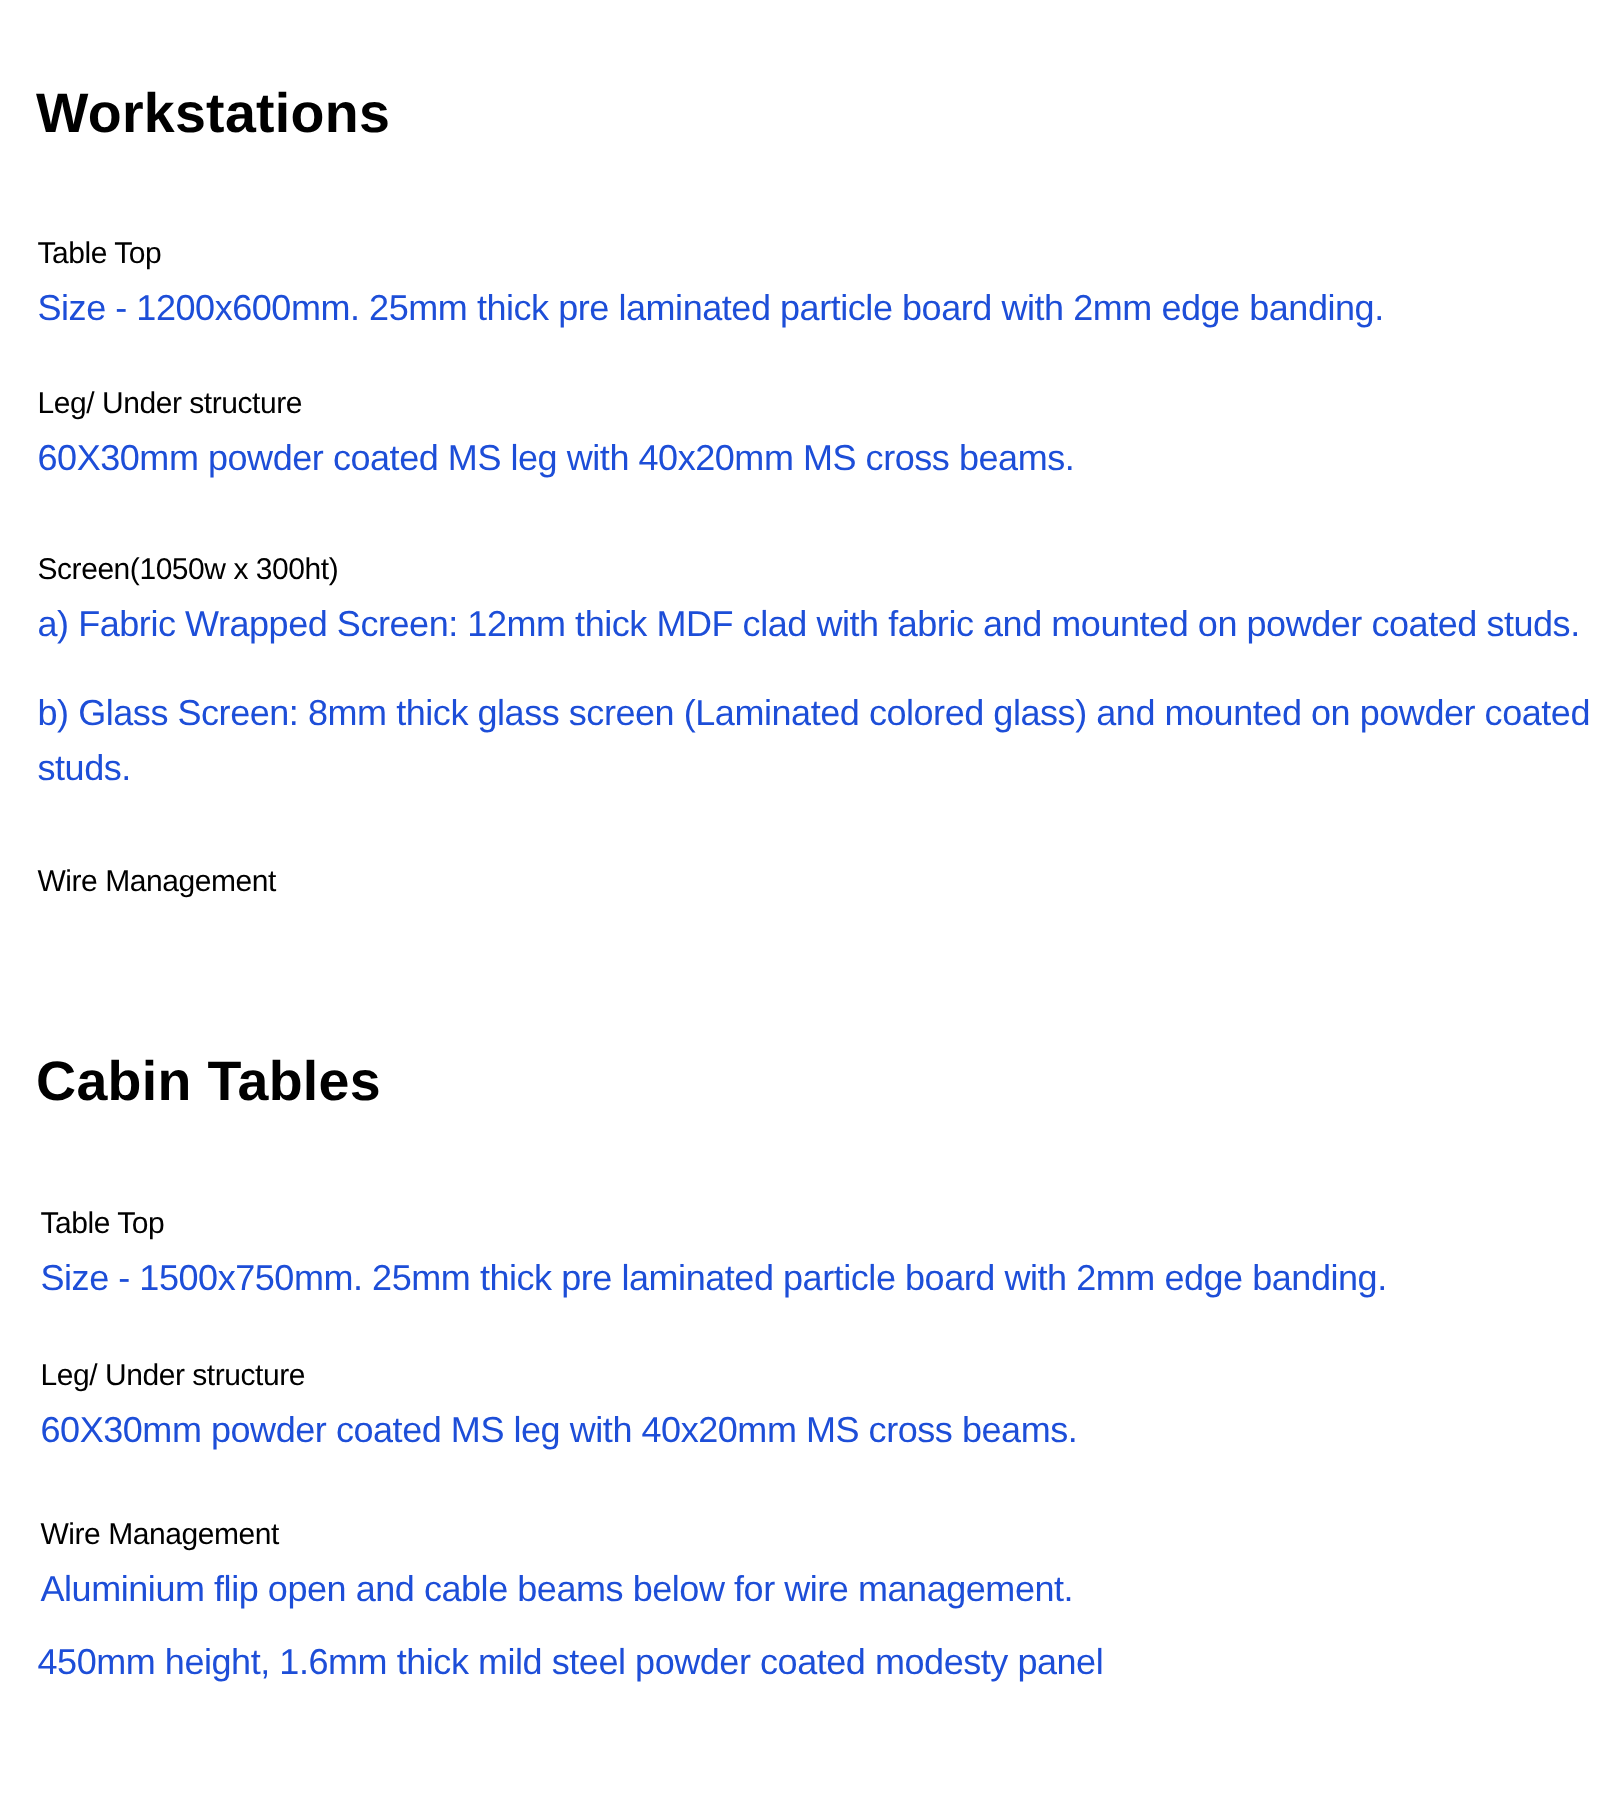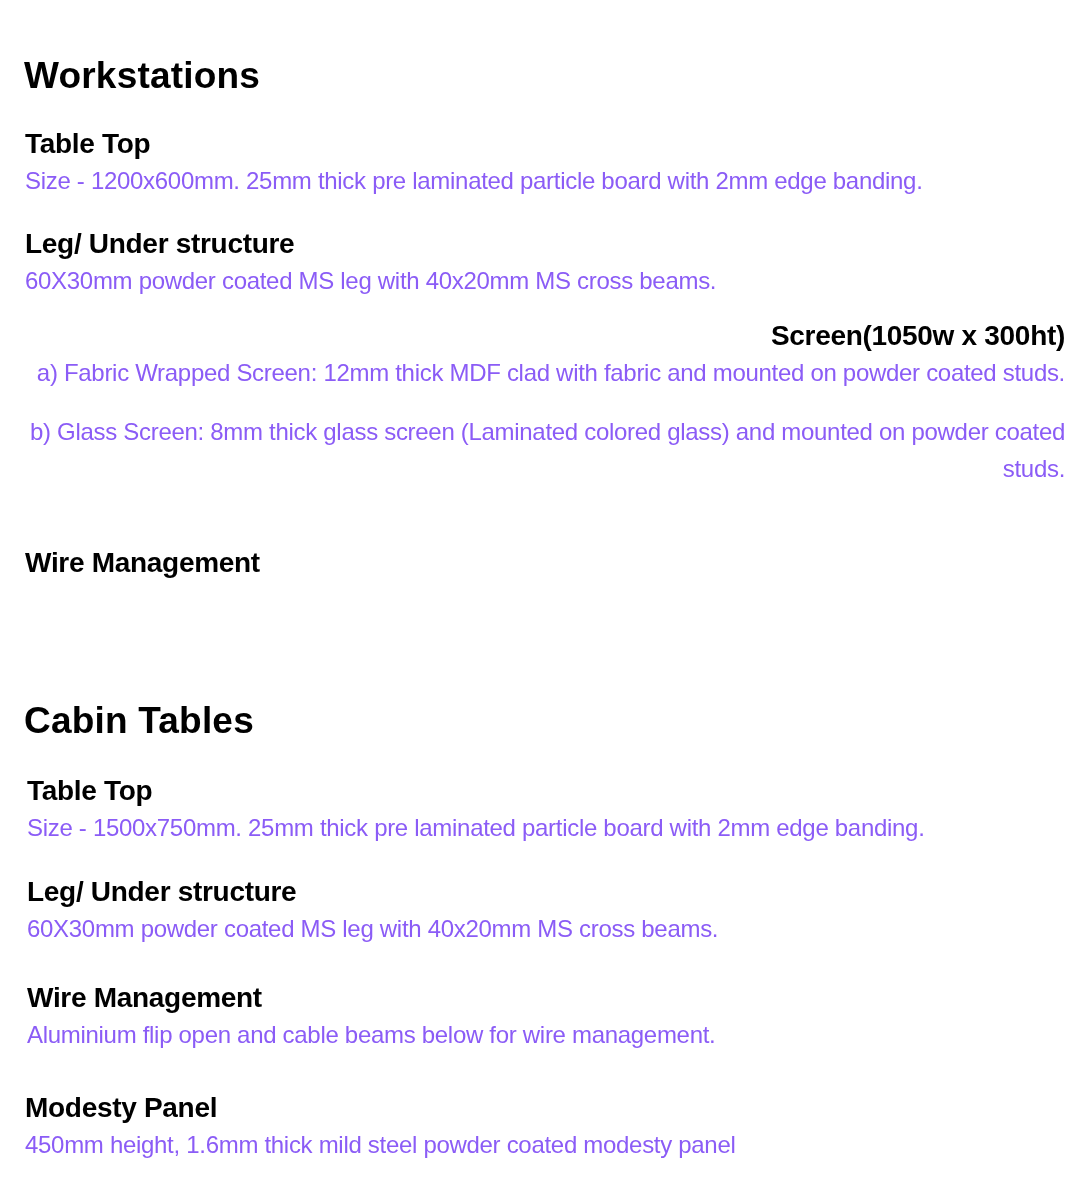--- a/index.html
+++ b/index.html
@@ -24,31 +24,32 @@
       color: #000000;
       letter-spacing: 0.2px;
       line-height: 44px;
     }
     .item {
       position: absolute;
       margin: 0;
     }
     .item-heading {
       display: block;
-      font-size: 28px;
-      font-weight: bold;
+      font-size: 20px;
+      font-weight: normal;
       line-height: 36px;
       color: #000000;
       letter-spacing: -0.3px;
+      margin-top: 25px;
     }
     .item-text {
       display: block;
       font-size: 24px;
       line-height: 37px;
-      color: #8b5cf6;
+      color: #1d4ed8;
       letter-spacing: -0.3px;
     }
     .item-text + .item-text {
       margin-top: 22px;
     }
     .ws .item { left: 25px; width: 1040px; }
     .ct .item { left: 27px; width: 1040px; }
     .ct .item.modesty { left: 25px; }
   </style>
 </head>
@@ -60,21 +61,21 @@
   <div class="item" style="top:126px;">
     <span class="item-heading">Table Top</span>
     <span class="item-text">Size - 1200x600mm. 25mm thick pre laminated particle board with 2mm edge banding.</span>
   </div>
 
   <div class="item" style="top:226px;">
     <span class="item-heading">Leg/ Under structure</span>
     <span class="item-text">60X30mm powder coated MS leg with 40x20mm MS cross beams.</span>
   </div>
 
-  <div class="item" style="top:318px;text-align:right;">
+  <div class="item" style="top:337px;">
     <span class="item-heading">Screen(1050w x 300ht)</span>
     <span class="item-text">a) Fabric Wrapped Screen: 12mm thick MDF clad with fabric and mounted on powder coated studs.</span>
     <span class="item-text">b) Glass Screen: 8mm thick glass screen (Laminated colored glass) and mounted on powder coated studs.</span>
   </div>
 
   <div class="item" style="top:545px;">
     <span class="item-heading">Wire Management</span>
   </div>
 </section>
 
@@ -90,16 +91,15 @@
     <span class="item-heading">Leg/ Under structure</span>
     <span class="item-text">60X30mm powder coated MS leg with 40x20mm MS cross beams.</span>
   </div>
 
   <div class="item" style="top:980px;">
     <span class="item-heading">Wire Management</span>
     <span class="item-text">Aluminium flip open and cable beams below for wire management.</span>
   </div>
 
   <div class="item modesty" style="top:1090px;">
-    <span class="item-heading">Modesty Panel</span>
     <span class="item-text">450mm height, 1.6mm thick mild steel powder coated modesty panel</span>
   </div>
 </section>
 
 </body></html>

